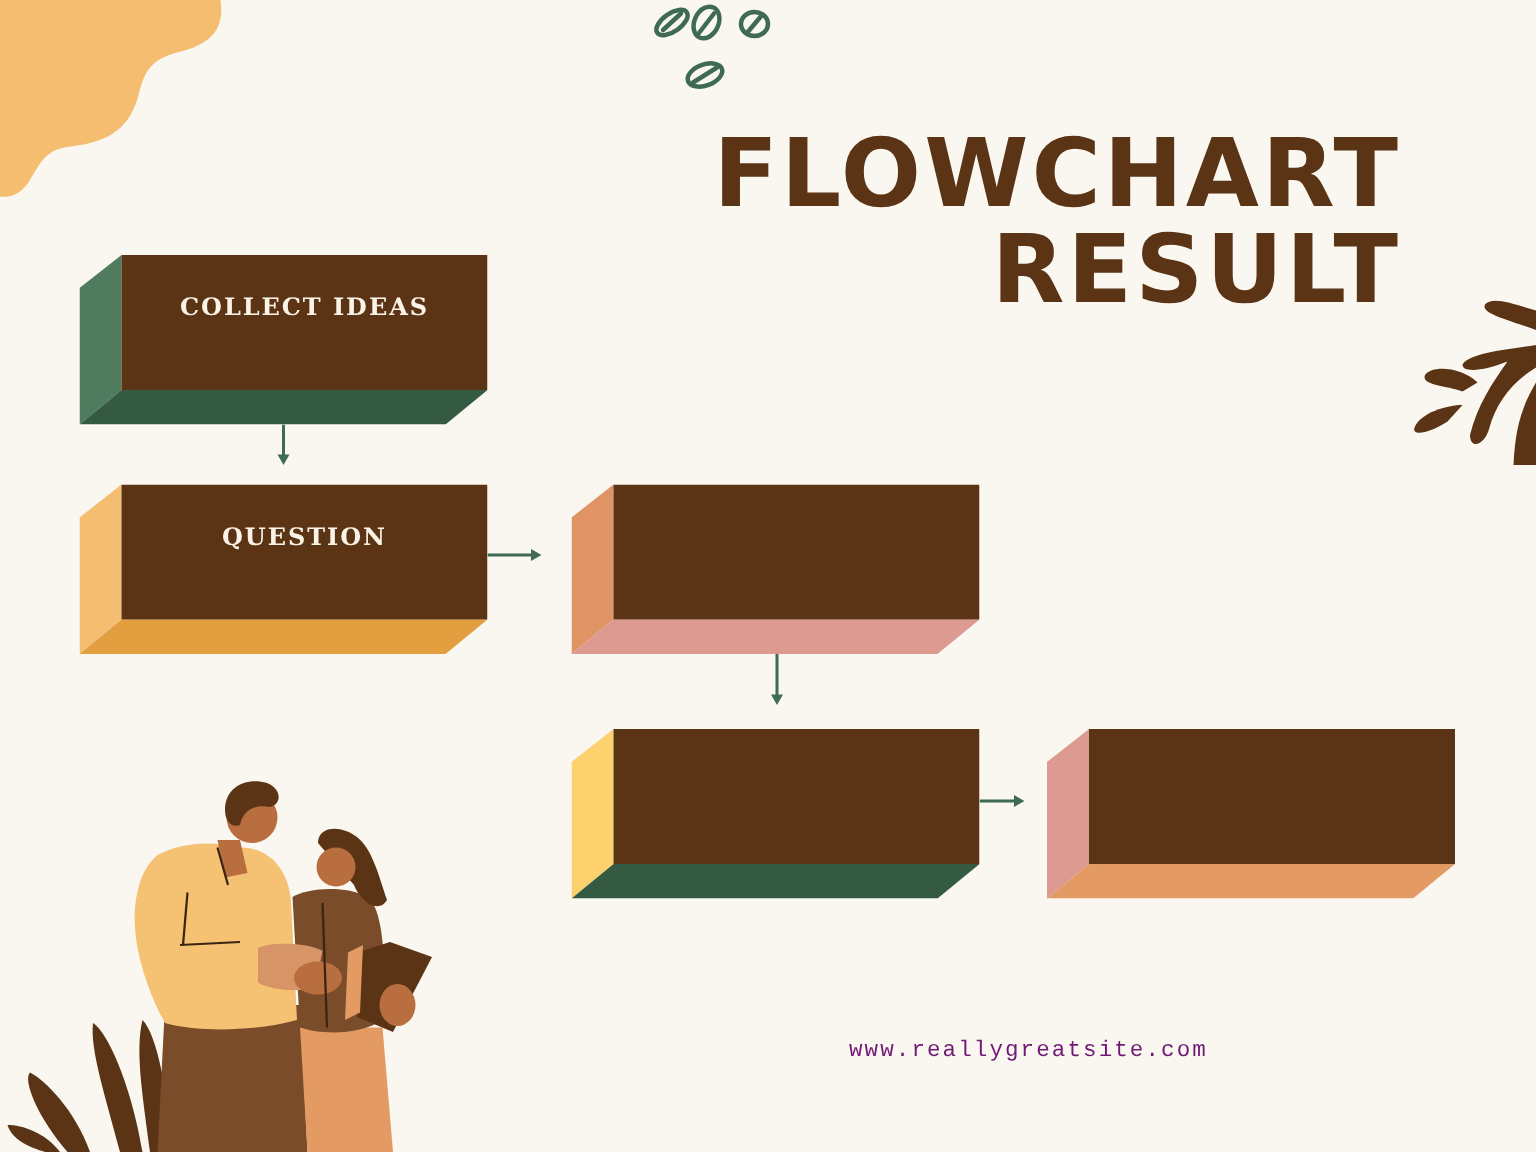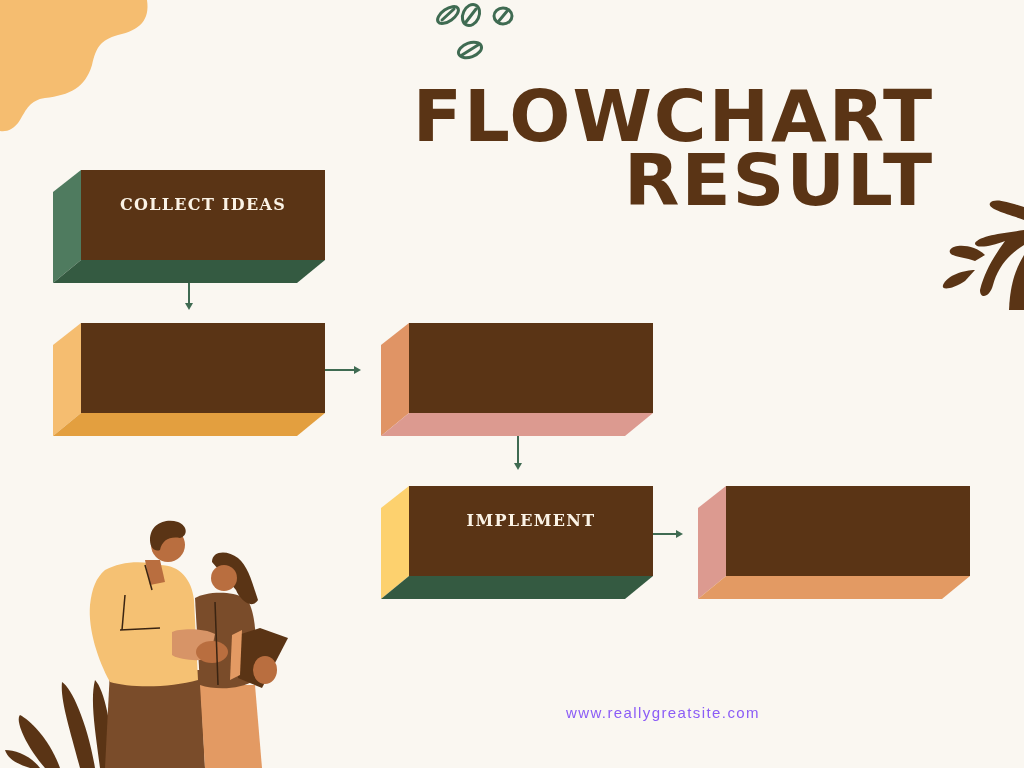--- a/index.html
+++ b/index.html
@@ -1,22 +1,22 @@
 <!DOCTYPE html>
 <html><head>
 <meta charset="utf-8">
 <style>
   html, body { margin:0; padding:0; }
   body { width:1024px; height:768px; background:#faf7f1; position:relative; overflow:hidden; font-family:"DejaVu Serif", serif; }
   .abs { position:absolute; }
-  .title { position:absolute; right:90px; top:84px; text-align:right; color:#5a3415; font-family:"DejaVu Sans", sans-serif; font-weight:bold; font-size:72px; line-height:64px; letter-spacing:2px; }
+  .title { position:absolute; right:90px; top:84px; text-align:right; color:#5a3415; font-family:"DejaVu Sans", sans-serif; font-weight:bold; font-size:63px; line-height:64px; letter-spacing:2px; }
   .box { position:absolute; width:272px; height:113px; }
   .box svg { position:absolute; left:0; top:0; }
   .box .label { position:absolute; left:28px; top:0; width:244px; height:68px; display:flex; align-items:center; justify-content:center; color:#fbf3e6; font-family:"DejaVu Serif", serif; font-weight:bold; font-size:16px; letter-spacing:1.3px; }
-  .url { position:absolute; left:566px; top:692px; font-family:Liberation Sans, sans-serif; font-size:15px; letter-spacing:1.4px; color:#8b5cf6;margin-top:12px; }
+  .url { position:absolute; left:566px; top:692px; font-family:Liberation Mono, monospace; font-size:15px; letter-spacing:1.4px; color:#701a75; }
 </style>
 </head>
 <body>
 
 <svg class="abs" style="left:0;top:0" width="160" height="140" viewBox="0 0 160 140">
   <path d="M0,0 L147,0 C150,20 140,30 118,35 C100,40 96,48 92,65 C85,88 70,95 45,98 C30,100 26,110 20,120 C14,130 6,132 0,131 Z" fill="#f5bd70"></path>
 </svg>
 
 <svg class="abs" style="left:420px;top:0" width="120" height="70" viewBox="0 0 120 70">
   <g fill="none" stroke="#3f6b52" stroke-width="3" stroke-linecap="round">
@@ -54,37 +54,37 @@
   </svg>
   <div class="label">COLLECT IDEAS</div>
 </div>
 
 <div class="box" style="left:53px;top:323px">
   <svg width="272" height="113" viewBox="0 0 272 113">
     <polygon points="0,22 28,0 28,90 0,113" fill="#f5bd70"></polygon>
     <polygon points="28,90 272,90 244,113 0,113" fill="#e39f3f"></polygon>
     <rect x="28" y="0" width="244" height="90" fill="#5a3415"></rect>
   </svg>
+  <div class="label">QUESTION</div>
 </div>
 
 <div class="box" style="left:381px;top:323px">
   <svg width="272" height="113" viewBox="0 0 272 113">
     <polygon points="0,22 28,0 28,90 0,113" fill="#e09465"></polygon>
     <polygon points="28,90 272,90 244,113 0,113" fill="#dc9a90"></polygon>
     <rect x="28" y="0" width="244" height="90" fill="#5a3415"></rect>
   </svg>
 </div>
 
 <div class="box" style="left:381px;top:486px">
   <svg width="272" height="113" viewBox="0 0 272 113">
     <polygon points="0,22 28,0 28,90 0,113" fill="#fdd16e"></polygon>
     <polygon points="28,90 272,90 244,113 0,113" fill="#345a41"></polygon>
     <rect x="28" y="0" width="244" height="90" fill="#5a3415"></rect>
   </svg>
-  <div class="label">IMPLEMENT</div>
 </div>
 
 <div class="box" style="left:698px;top:486px">
   <svg width="272" height="113" viewBox="0 0 272 113">
     <polygon points="0,22 28,0 28,90 0,113" fill="#dc9a90"></polygon>
     <polygon points="28,90 272,90 244,113 0,113" fill="#e39a63"></polygon>
     <rect x="28" y="0" width="244" height="90" fill="#5a3415"></rect>
   </svg>
 </div>
 

